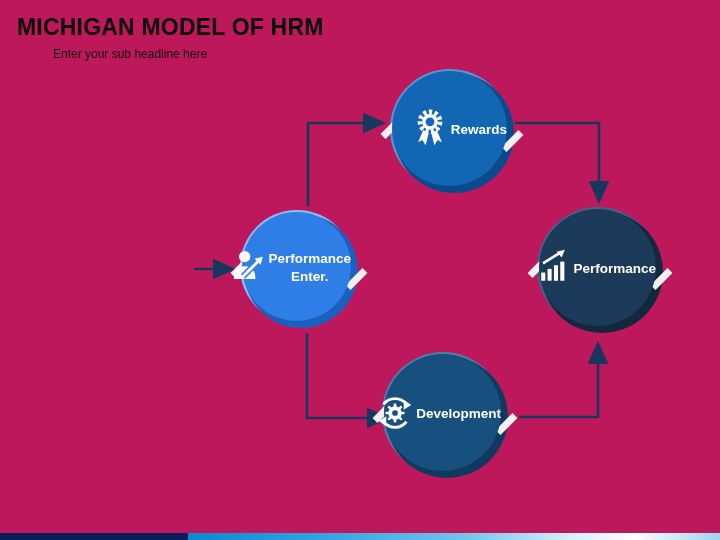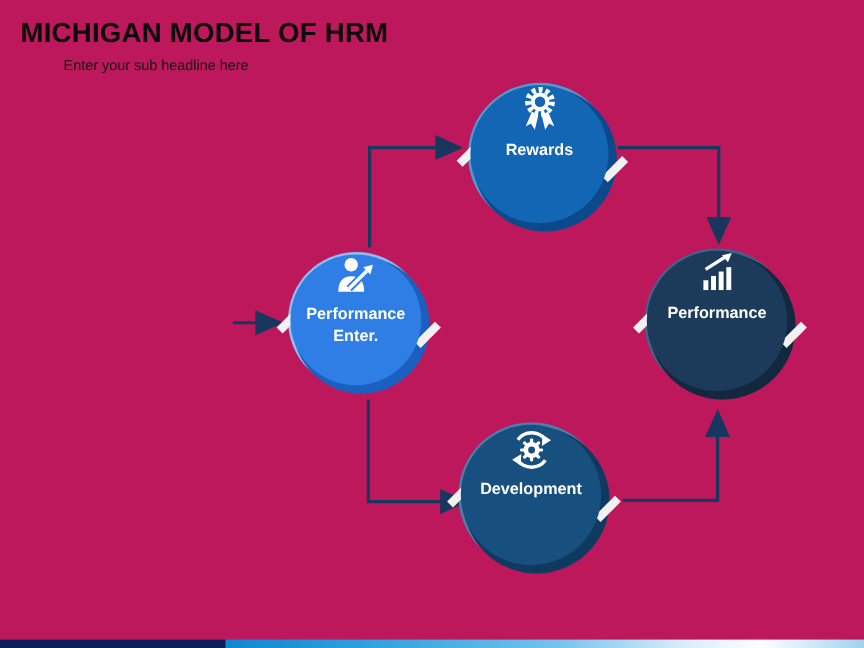--- a/index.html
+++ b/index.html
@@ -22,21 +22,21 @@
   .node .light{ left:0; top:0; right:4px; bottom:4px; background:var(--light); }
   .node .dark{ left:4px; top:4px; right:0; bottom:0; background:var(--dark); }
   .node .notch{
     position:absolute; width:7px; height:24px; background:#F1F1F2;
     transform:rotate(45deg);
   }
   .node .notch-left{ left:-2px; top:38%; }
   .node .notch-right{ right:-2px; top:48%; }
   .node .fillc{
     left:2px; top:2px; right:7px; bottom:7px; background:var(--fill);
-    display:flex; flex-direction:column; align-items:center; justify-content:flex-start;
+    display:flex; flex-direction:row; align-items:center; justify-content:flex-end;
   }
   .node .icon{ width:42px; height:42px; flex:0 0 auto; }
   .node .label{
     margin-top:3px; color:#fff; font-size:13.5px; font-weight:600;
     text-align:center; line-height:1.3; white-space:nowrap;
   }
   
   .arrows{ position:absolute; left:0; top:0; pointer-events:none; }
   
   .footer-bar{ position:absolute; left:0; top:533px; width:720px; height:7px; display:flex; }

